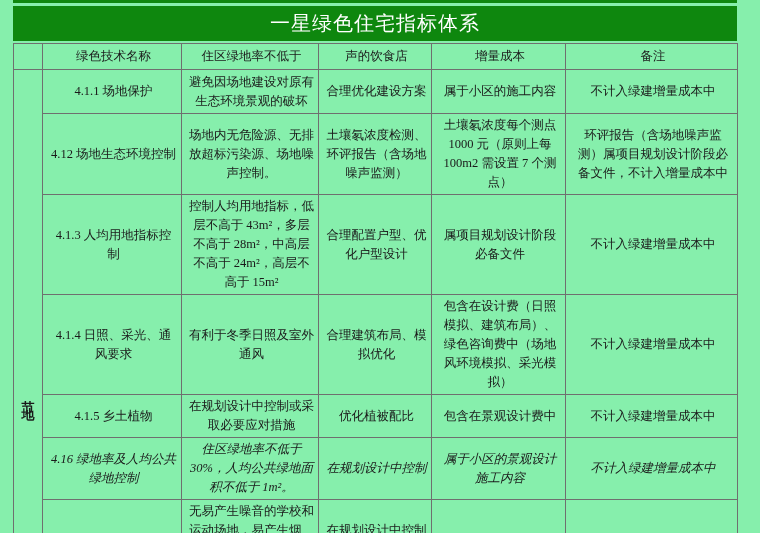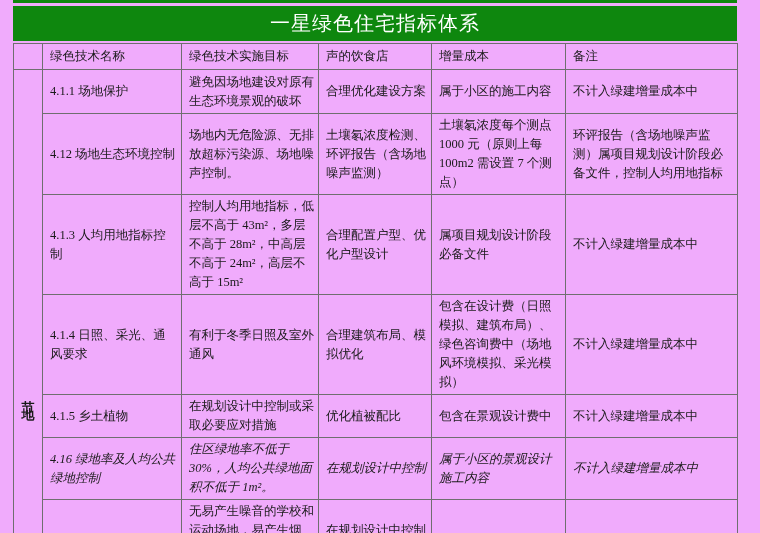--- a/index.html
+++ b/index.html
@@ -6,21 +6,21 @@
     --header-green:#0e870e;
     --border-gray:#6f6f6f;
     --outer-border:#2e2e2e;
     --title-text:#ffffff;
   }
   *{box-sizing:border-box;}
   html,body{margin:0;padding:0;background:#ffffff;}
   .page{
     position:relative;
     width:760px;height:533px;
-    background:#f0abfc;
+    background:#86efac;
     overflow:hidden;
     font-family:"Liberation Serif","DejaVu Serif",serif;
     color:#1a1a1a;
   }
   .top-strip{
     position:absolute;left:13px;top:0;
     width:724px;height:3px;
     background:var(--header-green,#0e870e);
   }
   .title-bar{
@@ -39,21 +39,21 @@
     width:724px;
     border-collapse:collapse;
     table-layout:fixed;
   }
   table.spec{border:1.5px solid var(--outer-border,#2e2e2e);}
   table.spec td,table.spec th{
     border:1px solid var(--border-gray,#6f6f6f);
     font-size:12.5px;
     line-height:19px;
     font-weight:normal;
-    text-align:left;
+    text-align:center;
     vertical-align:middle;
     padding:2px 4px 2px 7px;
     overflow:hidden;
     word-break:break-word;
     margin-left:9px;
   }
   table.spec th{height:26px;}
   td.c-name{font-weight:bold;padding-right:1px;}
   tr.h-r1{height:44px;}
   tr.h-r2{height:62px;}
@@ -95,21 +95,21 @@
       <col style="width:139px">
       <col style="width:137px">
       <col style="width:113px">
       <col style="width:134px">
       <col style="width:172px">
     </colgroup>
     <tbody>
       <tr>
         <th></th>
         <th>绿色技术名称</th>
-        <th>绿色技术实施目标</th>
+        <th>住区绿地率不低于</th>
         <th>声的饮食店</th>
         <th>增量成本</th>
         <th>备注</th>
       </tr>
 
       <tr class="h-r1">
         <td class="category-cell" rowspan="7">
           <div class="category-label">节地</div>
         </td>
         <td class="c-name">4.1.1 场地保护</td>
@@ -117,21 +117,21 @@
         <td class="c-measure">合理优化建设方案</td>
         <td class="c-cost">属于小区的施工内容</td>
         <td class="c-note">不计入绿建增量成本中</td>
       </tr>
 
       <tr class="h-r2">
         <td class="c-name">4.12 场地生态环境控制</td>
         <td class="c-goal">场地内无危险源、无排放超标污染源、场地噪声控制。</td>
         <td class="c-measure">土壤氡浓度检测、环评报告（含场地噪声监测）</td>
         <td class="c-cost">土壤氡浓度每个测点 1000 元（原则上每 100m2 需设置 7 个测点）</td>
-        <td class="c-note">环评报告（含场地噪声监测）属项目规划设计阶段必备文件，控制人均用地指标</td>
+        <td class="c-note">环评报告（含场地噪声监测）属项目规划设计阶段必备文件，不计入增量成本中</td>
       </tr>
 
       <tr class="h-r3">
         <td class="c-name">4.1.3 人均用地指标控制</td>
         <td class="c-goal">控制人均用地指标，低层不高于 43m²，多层不高于 28m²，中高层不高于 24m²，高层不高于 15m²</td>
         <td class="c-measure">合理配置户型、优化户型设计</td>
         <td class="c-cost">属项目规划设计阶段必备文件</td>
         <td class="c-note">不计入绿建增量成本中</td>
       </tr>
 

